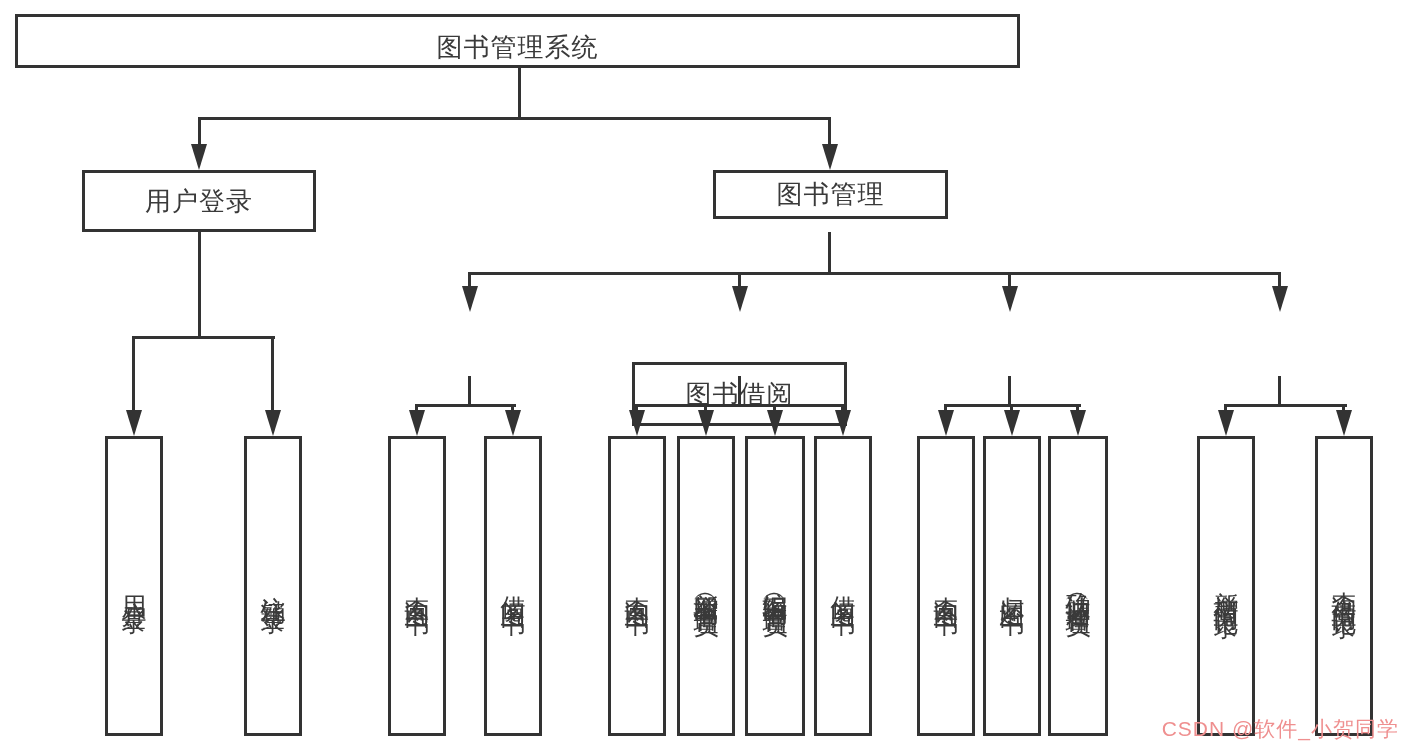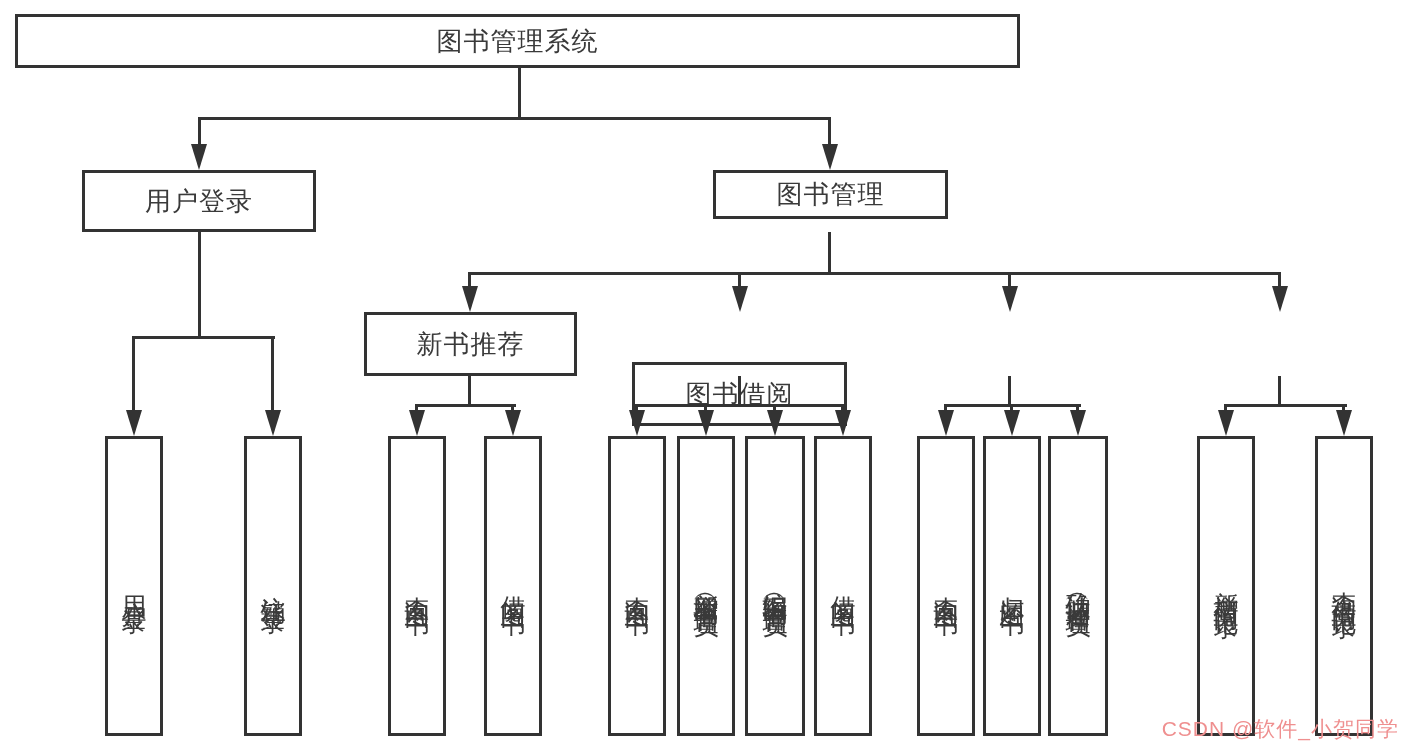--- a/index.html
+++ b/index.html
@@ -46,34 +46,31 @@
     color:#ef8f8f;
     z-index:5;
     white-space:nowrap;
   }
 </style>
 </head>
 <body>
 
 <div id="stage">
 
-  <div class="box" style="left:15px;top:14px;width:1005px;height:54px;">
+  <div class="box" style="left:15px;top:14px;width:1005px;height:54px;align-items:flex-end;">
     <span class="hlabel">图书管理系统</span>
   </div>
 
   <div class="box" style="left:82px;top:170px;width:234px;height:62px;">
     <span class="hlabel">用户登录</span>
   </div>
   <div class="box" style="left:713px;top:170px;width:235px;height:49px;">
     <span class="hlabel">图书管理</span>
   </div>
 
-  <div class="box" style="left:364px;top:312px;width:213px;height:64px;">
-    <span class="hlabel">新书推荐</span>
-  </div>
   <div class="box" style="left:632px;top:324px;width:215px;height:64px;margin-top:38px;">
     <span class="hlabel">图书借阅</span>
   </div>
 
   <div class="box" style="left:105px;top:436px;width:58px;height:300px;">
     <span class="vtext">用户登录</span>
   </div>
   <div class="box" style="left:244px;top:436px;width:58px;height:300px;">
     <span class="vtext">注销登录</span>
   </div>

